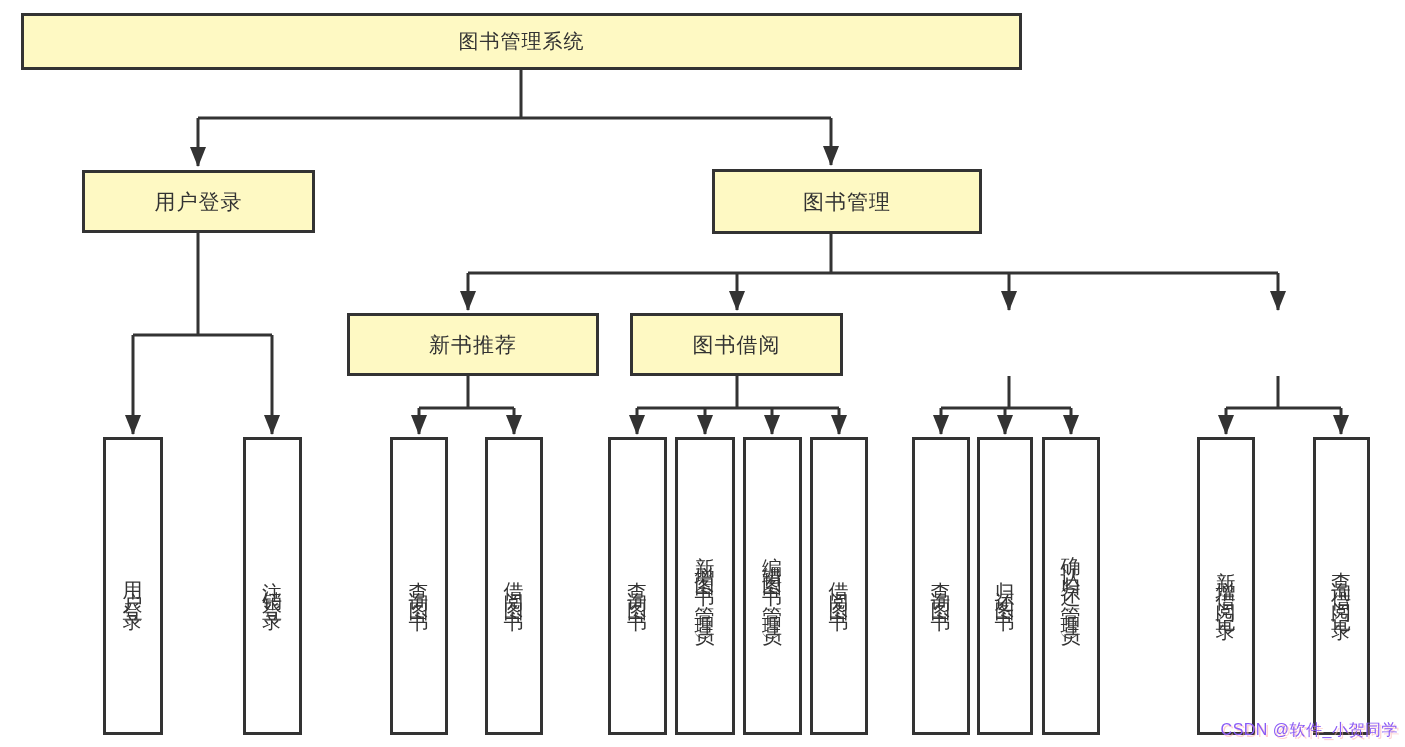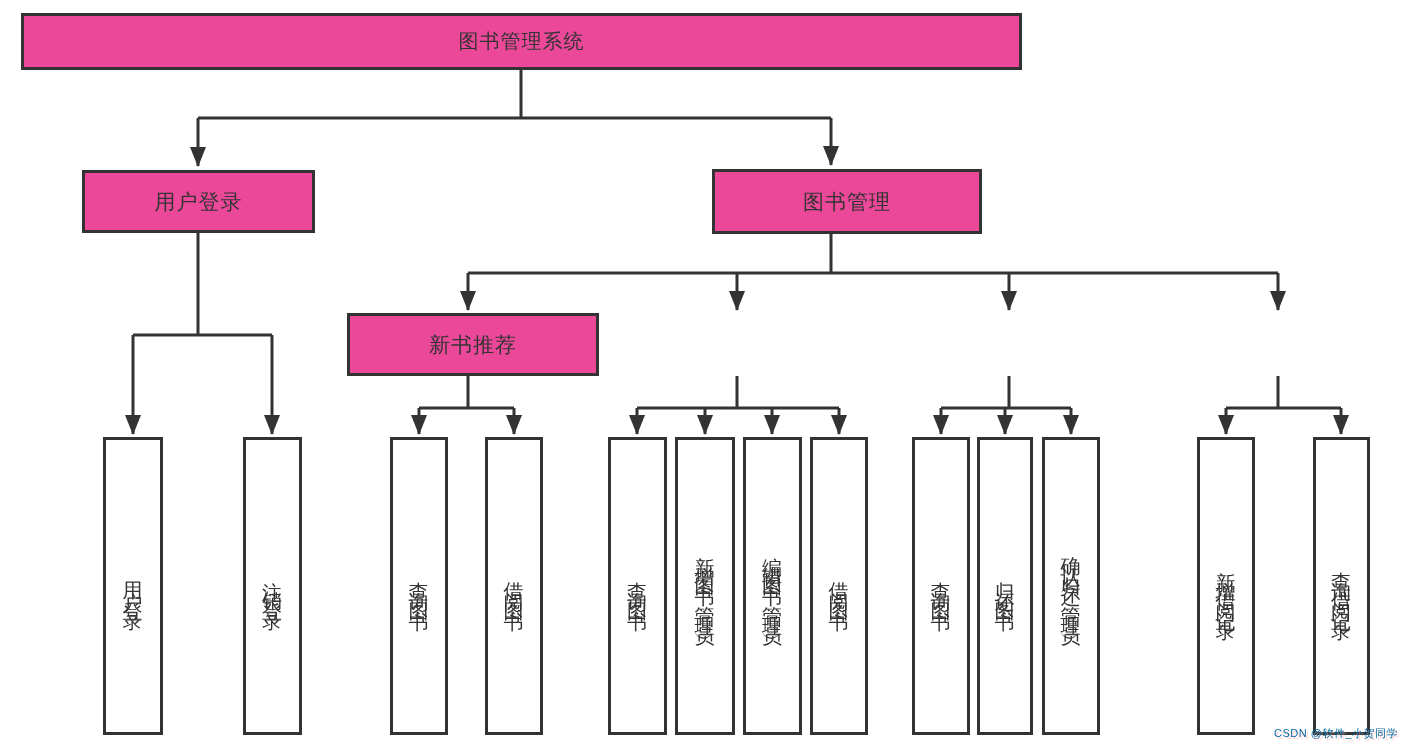--- a/index.html
+++ b/index.html
@@ -2,34 +2,34 @@
 <html><head>
 <meta charset="utf-8">
 <style>
   html,body{margin:0;padding:0;background:#ffffff;}
   .stage{
     position:relative;width:1405px;height:747px;background:#ffffff;
     font-family:"Liberation Sans","DejaVu Sans",sans-serif;color:#333333;overflow:hidden;
   }
   .wires{position:absolute;left:0;top:0;width:1405px;height:747px;z-index:0;}
   .box{
-    position:absolute;box-sizing:border-box;border:3px solid #333333;background:#ec4899;
+    position:absolute;box-sizing:border-box;border:3px solid #333333;background:#fef9c3;
     display:flex;align-items:center;justify-content:center;z-index:1;
     font-size:21px;letter-spacing:1px;white-space:nowrap;text-align:center;
   }
   .box.root{font-size:20px;}
   .leaf{
     position:absolute;box-sizing:border-box;border:3px solid #333333;background:#ffffff;
     display:flex;align-items:center;justify-content:center;z-index:1;
     writing-mode:vertical-rl;text-orientation:mixed;
     font-size:20px;letter-spacing:10px;line-height:1;overflow:hidden;
   }
   .watermark{
     position:absolute;right:7px;bottom:6px;z-index:5;
-    font-size:11px;color:#0369a1;letter-spacing:0.5px;white-space:nowrap;
+    font-size:16px;color:#8b5cf6;letter-spacing:0.5px;white-space:nowrap;
     text-shadow:2px 2px 0 rgba(255,175,175,0.55);
   }
 </style>
 </head>
 <body>
 
 <div class="stage">
 
   <svg class="wires" viewBox="0 0 1405 747" aria-hidden="true">
     <defs>
@@ -73,20 +73,21 @@
       <path d="M1341,408 L1341,434" marker-end="url(#arrow)"></path>
     </g>
   </svg>
 
   <div class="box root" style="left:21px;top:13px;width:1001px;height:57px">图书管理系统</div>
 
   <div class="box" style="left:82px;top:170px;width:233px;height:63px">用户登录</div>
   <div class="box" style="left:712px;top:169px;width:270px;height:65px">图书管理</div>
 
   <div class="box" style="left:347px;top:313px;width:252px;height:63px">新书推荐</div>
+  <div class="box" style="left:630px;top:313px;width:213px;height:63px">图书借阅</div>
 
   <div class="leaf" style="left:103px;top:437px;width:60px;height:298px">用户登录</div>
   <div class="leaf" style="left:243px;top:437px;width:59px;height:298px">注销登录</div>
 
   <div class="leaf" style="left:390px;top:437px;width:58px;height:298px">查询图书</div>
   <div class="leaf" style="left:485px;top:437px;width:58px;height:298px">借阅图书</div>
 
   <div class="leaf" style="left:608px;top:437px;width:59px;height:298px">查询图书</div>
   <div class="leaf" style="left:675px;top:437px;width:60px;height:298px">新增图书（管理员）</div>
   <div class="leaf" style="left:743px;top:437px;width:59px;height:298px">编辑图书（管理员）</div>

